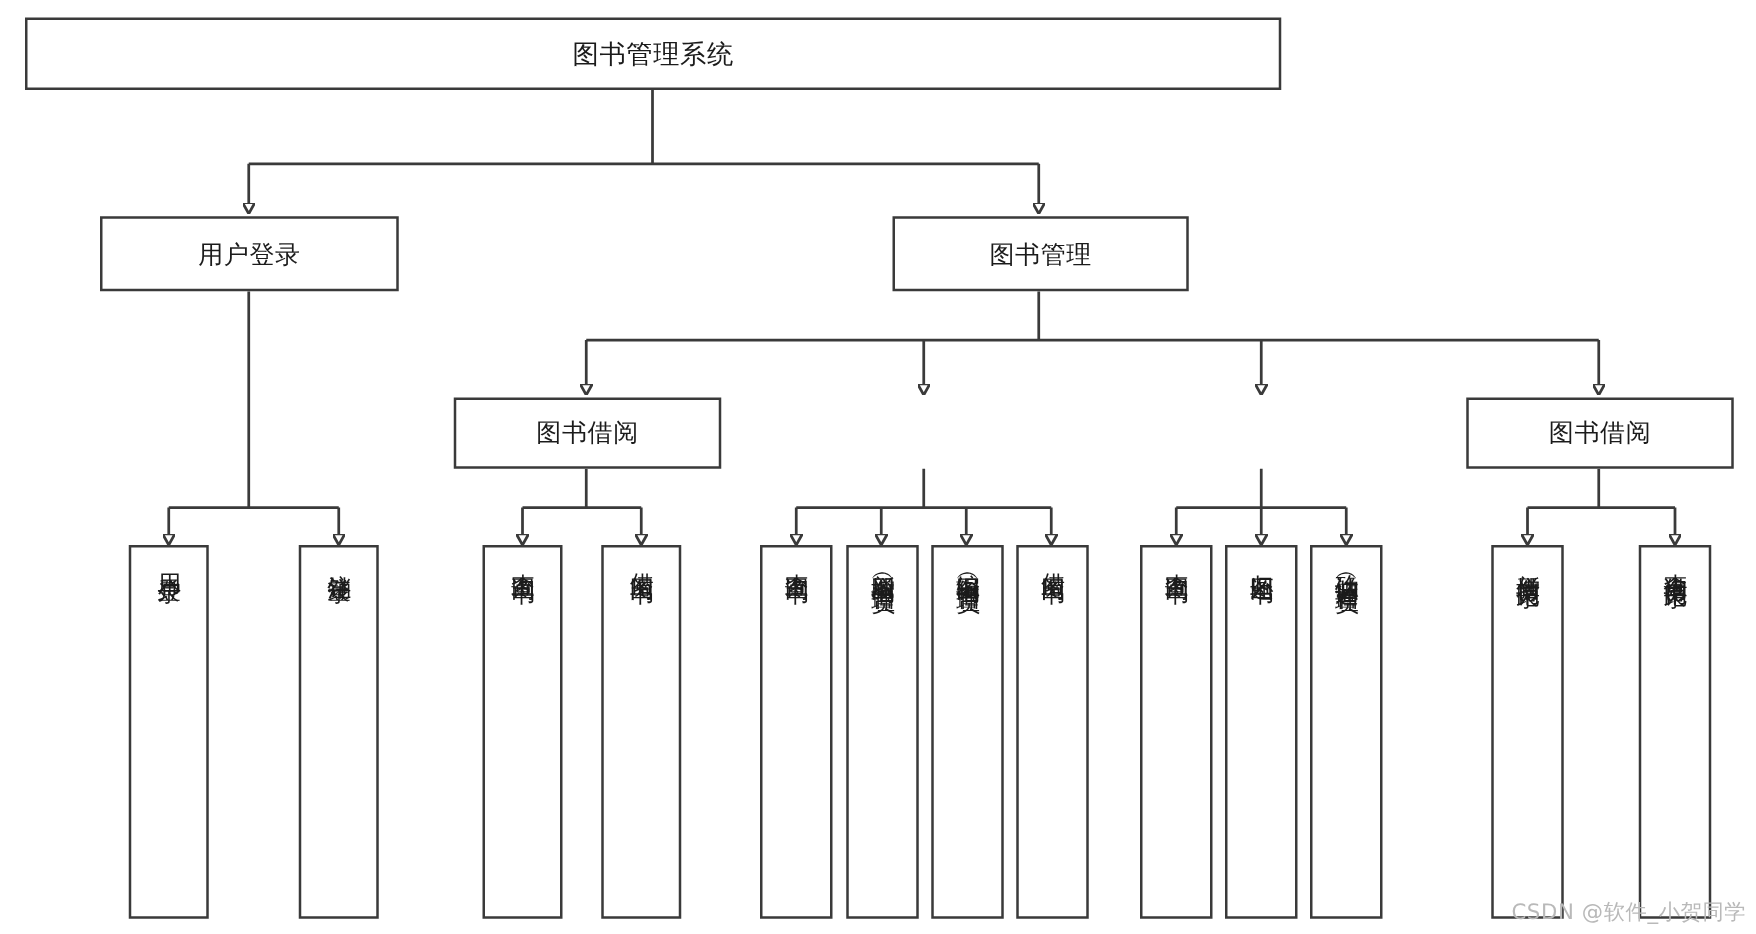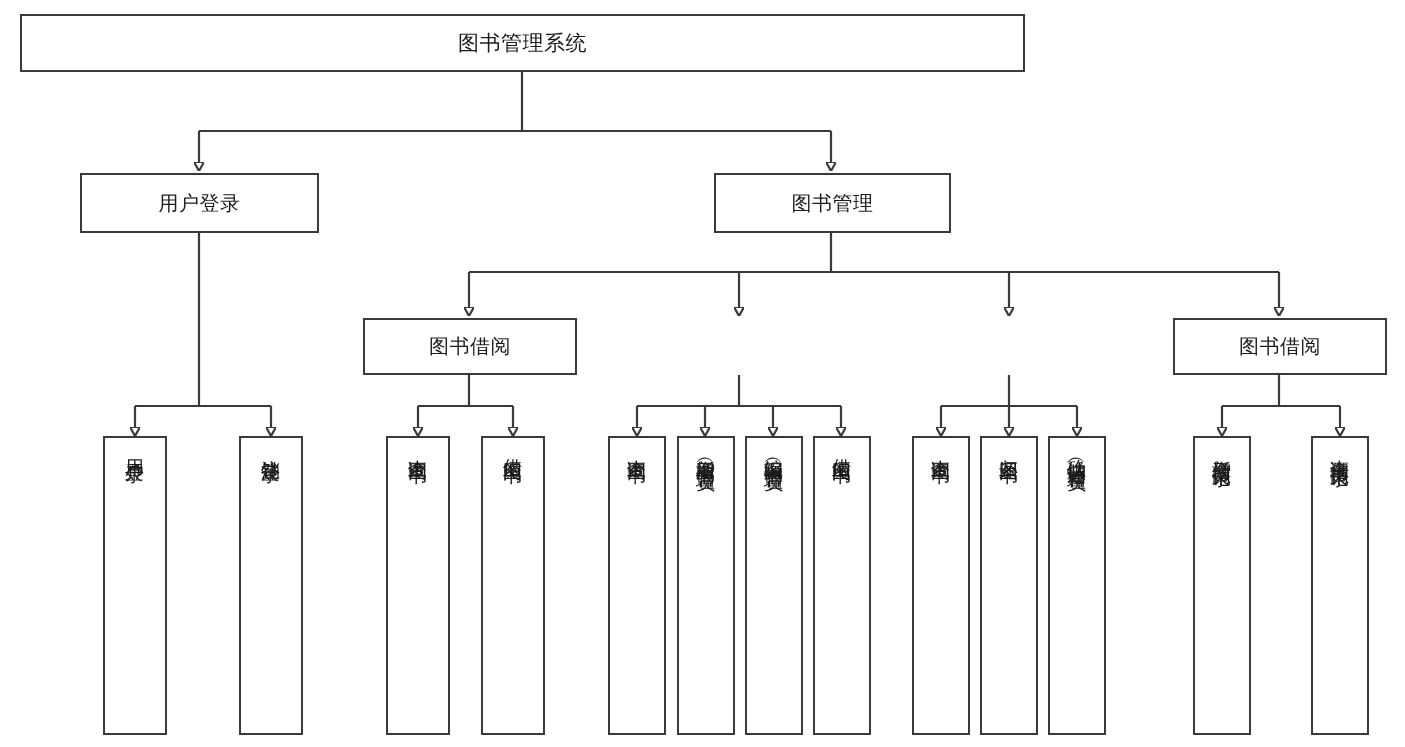--- a/index.html
+++ b/index.html
@@ -189,14 +189,15 @@
     <span class="vlabel">确认归还（管理员）</span>
   </div>
 
   <div class="node leaf" style="left:1193px; top:436px; width:58px; height:299px;">
     <span class="vlabel">新增借阅记录</span>
   </div>
   <div class="node leaf" style="left:1311px; top:436px; width:58px; height:299px;">
     <span class="vlabel">查询借阅记录</span>
   </div>
 
+  <div class="watermark">CSDN @软件_小贺同学</div>
 
 </div>
 
 </body></html>

